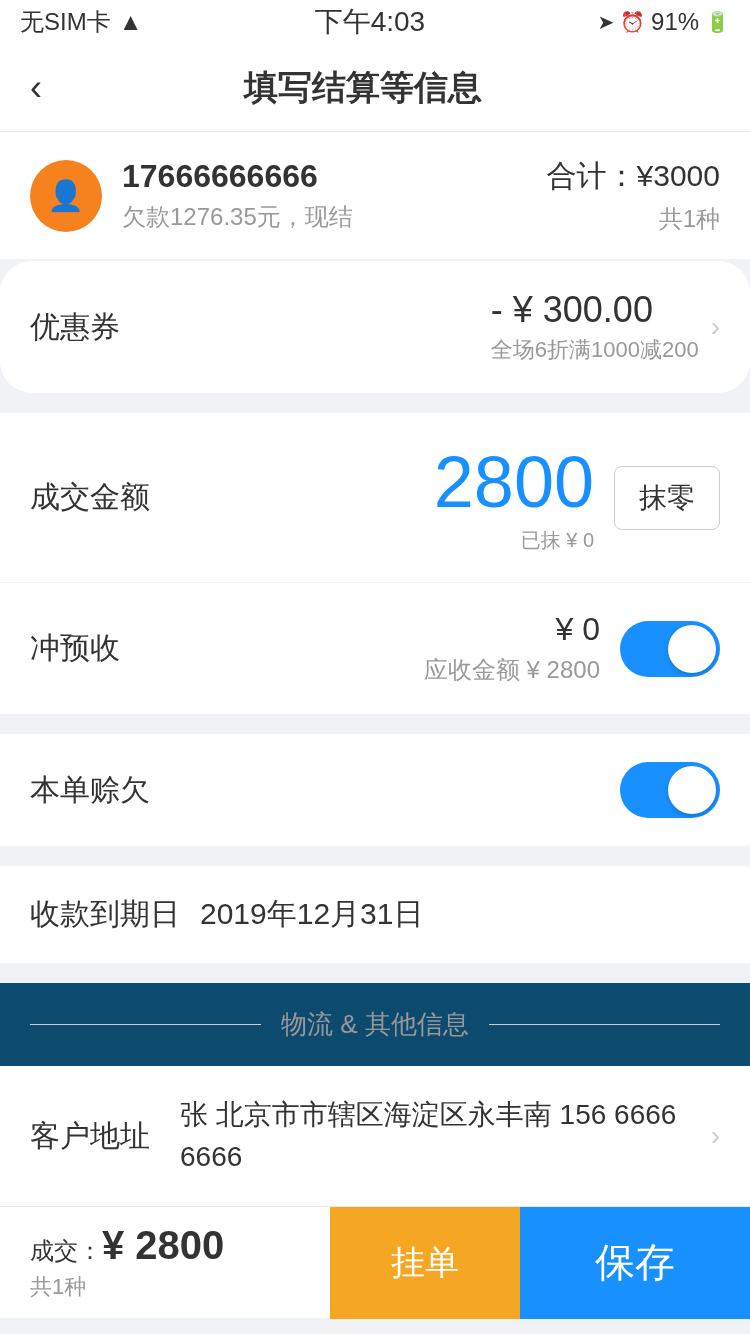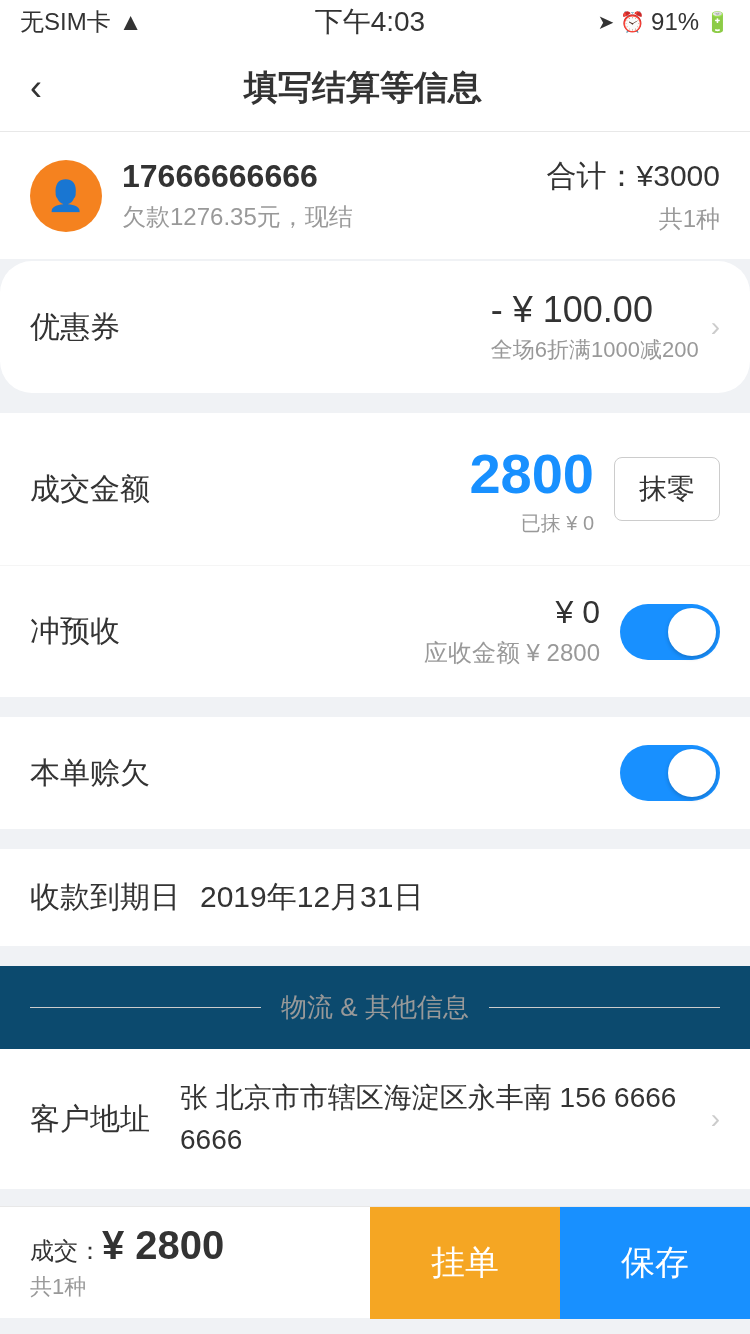--- a/index.html
+++ b/index.html
@@ -110,21 +110,21 @@
       padding: 28px 30px;
       display: flex;
       align-items: center;
       justify-content: space-between;
       border-bottom: 1px solid #f5f5f5;
     }
     .form-row:last-child { border-bottom: none; }
     .row-label { font-size: 30px; color: #333; }
 
     
-    .amount-value { font-size: 56px; color: #1890ff; font-weight: 700; }
+    .amount-value { font-size: 72px; color: #1890ff; font-weight: 400; }
     .amount-sub { font-size: 20px; color: #999; text-align: right; margin-top: 4px; }
     .round-btn {
       border: 1px solid #ccc;
       border-radius: 8px;
       padding: 12px 24px;
       font-size: 28px;
       color: #333;
       background: #fff;
       cursor: pointer;
       margin-left: 20px;
@@ -219,27 +219,27 @@
       background: #f5a623;
       display: flex;
       align-items: center;
       justify-content: center;
       font-size: 34px;
       color: #fff;
       cursor: pointer;
       font-weight: 500;
     }
     .btn-save {
-      width: 190px;
+      width: 230px;
       height: 112px;
       background: #1890ff;
       display: flex;
       align-items: center;
       justify-content: center;
-      font-size: 34px;
+      font-size: 40px;
       color: #fff;
       cursor: pointer;
       font-weight: 500;
     }
   </style>
 </head>
 <body>
 
 <div class="status-bar">
   <div class="status-left">
@@ -277,21 +277,21 @@
         <span>合计：</span><span>¥3000</span>
       </div>
       <div class="count">共1种</div>
     </div>
   </div>
 
   <div class="coupon-row">
     <span class="coupon-label">优惠券</span>
     <div class="coupon-right">
       <div>
-        <div class="coupon-discount">- ¥ 100.00</div>
+        <div class="coupon-discount">- ¥ 300.00</div>
         <div class="coupon-desc">全场6折满1000减200</div>
       </div>
       <span class="chevron-icon">›</span>
     </div>
   </div>
 
   <div class="section">
     <div class="form-row">
       <span class="row-label">成交金额</span>
       <div class="amount-right">

